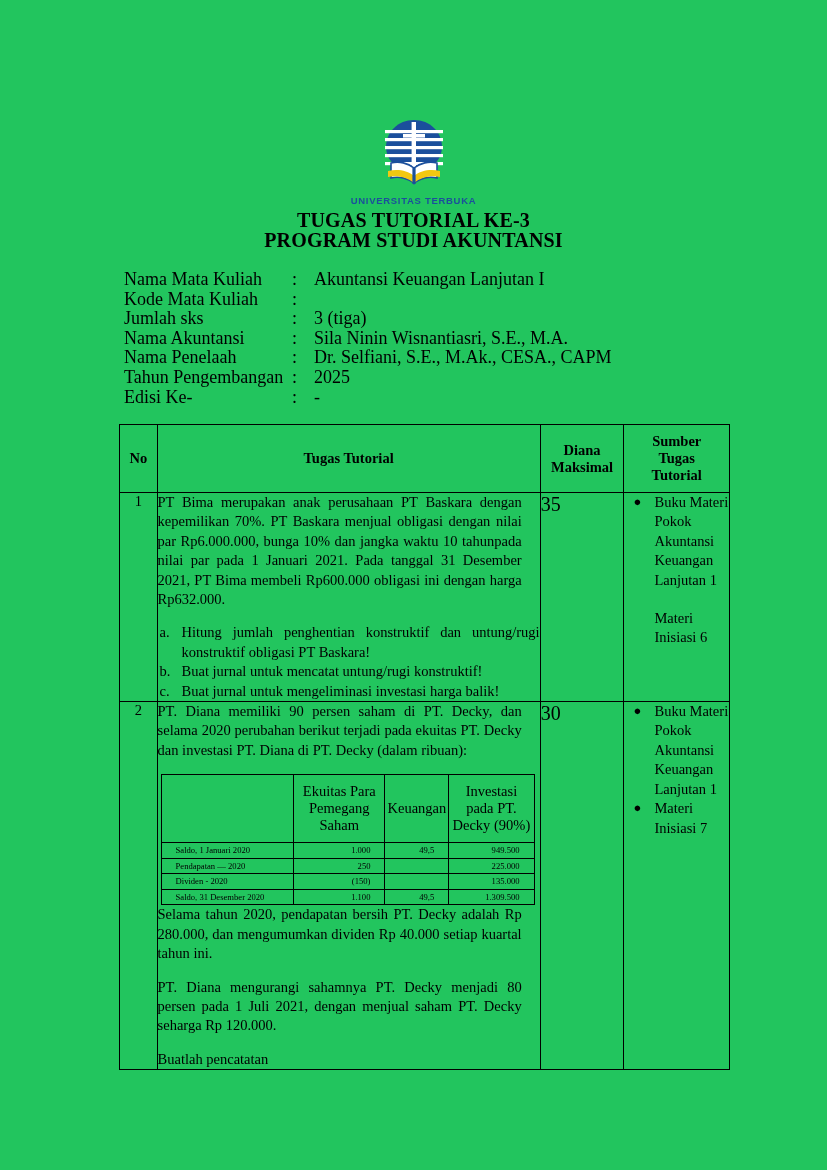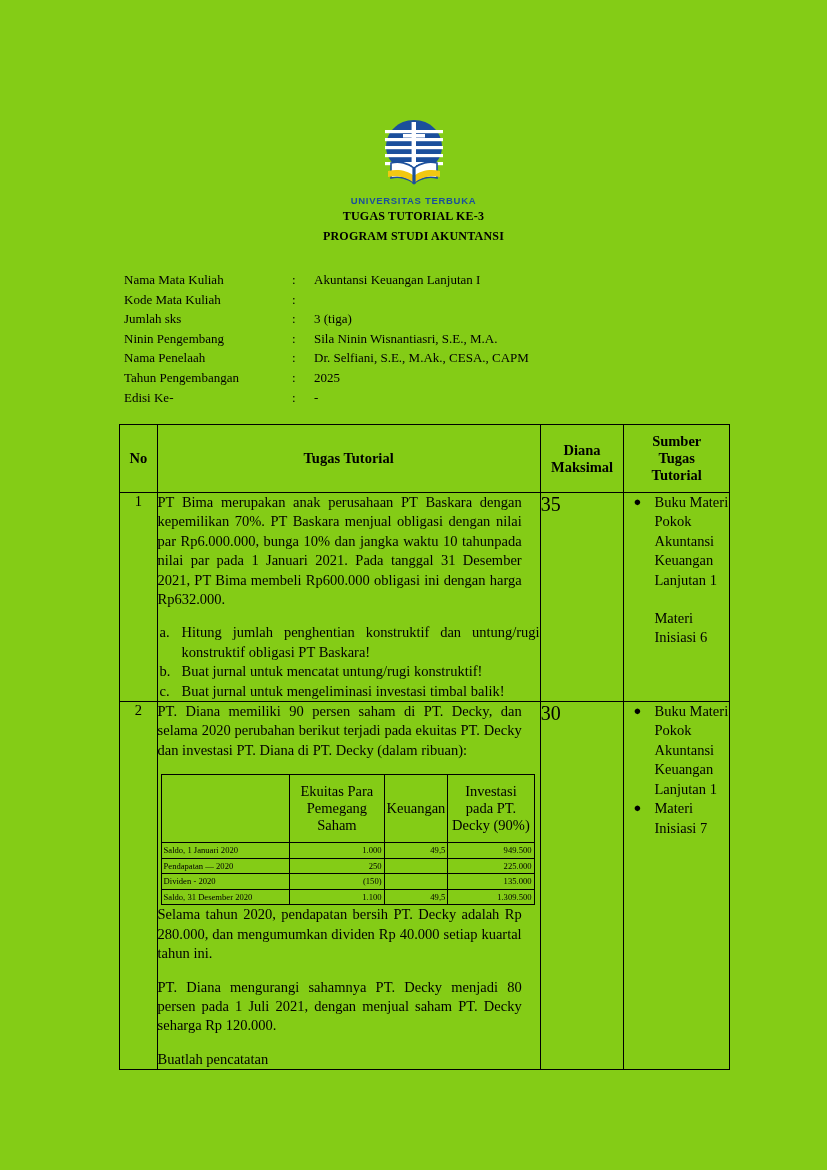--- a/index.html
+++ b/index.html
@@ -13,21 +13,21 @@
     font-family: "Liberation Serif", "DejaVu Serif", serif;
     color: #000000;
     position: relative;
     overflow: hidden;
   }
   .page {
     position: absolute;
     left: 0; top: 0;
     width: 827px;
     height: 1170px;
-    background: #84cc16;
+    background: #22c55e;
   }
 
   
   .logo-block {
     position: absolute;
     left: 0; top: 118px;
     width: 827px;
     text-align: center;
   }
   .logo-mark {
@@ -46,32 +46,32 @@
     color: #1b4f9c;
   }
 
   
   .doc-title {
     position: absolute;
     left: 0;
     width: 827px;
     text-align: center;
     font-weight: bold;
-    font-size: 12px;
+    font-size: 20px;
     letter-spacing: 0.2px;
   }
   #title-line-1 { top: 209px; }
   #title-line-2 { top: 229px; }
 
   
   .meta {
     position: absolute;
     left: 124px;
     top: 270px;
-    font-size: 13px;
+    font-size: 18px;
     line-height: 19.6px;
   }
   .meta-row { display: flex; }
   .meta-label { width: 168px; flex: none; }
   .meta-colon { width: 22px; flex: none; }
   .meta-value { flex: 1 1 auto; white-space: nowrap; }
 
   
   table.main {
     position: absolute;
@@ -172,21 +172,21 @@
   table.inner {
     border-collapse: collapse;
     width: 374px;
     margin: 14px 0 0 3px;
     font-family: "Liberation Serif", "DejaVu Serif", serif;
     font-size: 8.6px;
     line-height: 10.5px;
   }
   table.inner th, table.inner td {
     border: 1px solid #000;
-    padding: 2px 2px;
+    padding: 2px 14px;
   }
   table.inner thead th {
     text-align: center;
     font-weight: normal;
     vertical-align: middle;
     height: 24px;
   }
   table.inner thead th.blank { border-left-color:#000; }
   table.inner td.lbl { text-align: left; white-space: nowrap; }
   table.inner td.num { text-align: right; }
@@ -240,21 +240,21 @@
     <div class="meta-row">
       <span class="meta-label">Kode Mata Kuliah</span>
       <span class="meta-colon">:</span>
     </div>
     <div class="meta-row">
       <span class="meta-label">Jumlah sks</span>
       <span class="meta-colon">:</span>
       <span class="meta-value">3 (tiga)</span>
     </div>
     <div class="meta-row">
-      <span class="meta-label">Ninin Pengembang</span>
+      <span class="meta-label">Nama Akuntansi</span>
       <span class="meta-colon">:</span>
       <span class="meta-value">Sila Ninin Wisnantiasri, S.E., M.A.</span>
     </div>
     <div class="meta-row">
       <span class="meta-label">Nama Penelaah</span>
       <span class="meta-colon">:</span>
       <span class="meta-value">Dr. Selfiani, S.E., M.Ak., CESA., CAPM</span>
     </div>
     <div class="meta-row">
       <span class="meta-label">Tahun Pengembangan</span>
@@ -294,21 +294,21 @@
             <li>
               <span class="marker">a.</span>
               <span>Hitung jumlah penghentian konstruktif dan untung/rugi konstruktif obligasi PT Baskara!</span>
             </li>
             <li>
               <span class="marker">b.</span>
               <span>Buat jurnal untuk mencatat untung/rugi konstruktif!</span>
             </li>
             <li>
               <span class="marker">c.</span>
-              <span>Buat jurnal untuk mengeliminasi investasi timbal balik!</span>
+              <span>Buat jurnal untuk mengeliminasi investasi harga balik!</span>
             </li>
           </ol>
         </td>
         <td class="cell-skor">35</td>
         <td class="cell-sumber">
           <ul class="sumber">
             <li>
               <span class="bullet">●</span>
               <span>Buku Materi Pokok Akuntansi Keuangan Lanjutan 1</span>
             </li>

